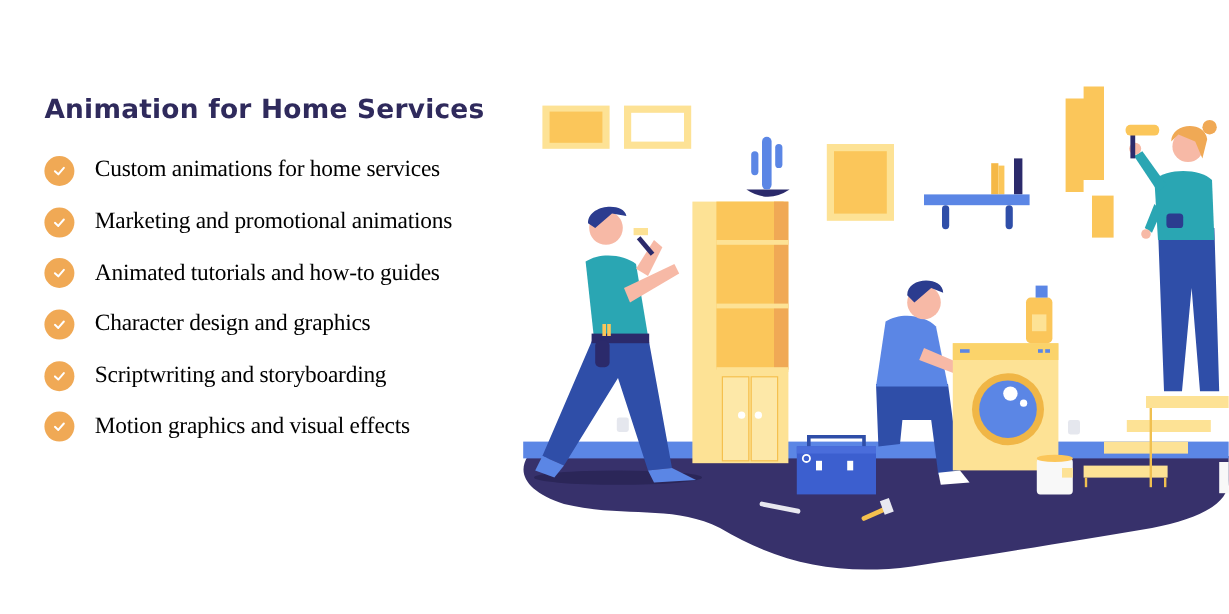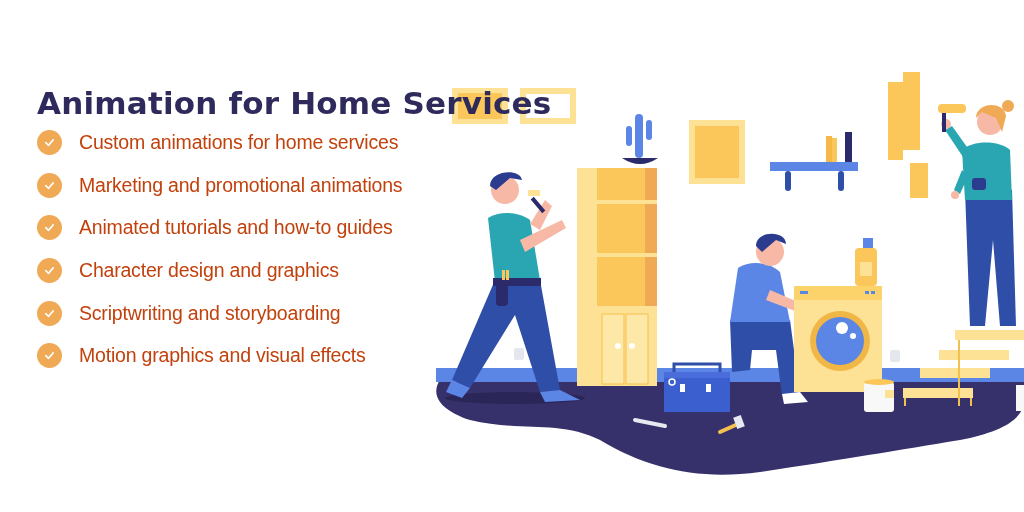--- a/index.html
+++ b/index.html
@@ -1,22 +1,22 @@
 <!DOCTYPE html>
 <html><head>
 <meta charset="utf-8">
 <style>
   html, body { margin:0; padding:0; }
   body { width:1024px; height:512px; background:#ffffff; position:relative; overflow:hidden; font-family:"Liberation Sans", "DejaVu Sans", sans-serif; }
-  .title { position:absolute; left:37px; top:64px; font-size:31px; font-weight:700; color:#2f2a5c; letter-spacing:0.2px; white-space:nowrap; z-index:3; font-family:"DejaVu Sans", sans-serif; }
+  .title { position:absolute; left:37px; top:64px; font-size:22px; font-weight:700; color:#2f2a5c; letter-spacing:0.2px; white-space:nowrap; z-index:3; font-family:"DejaVu Sans", sans-serif; }
   .features { position:absolute; left:37px; top:121px; margin:0; padding:0; list-style:none; z-index:3; }
   .feature { height:42.7px; display:flex; align-items:center; }
   .check { width:25px; height:25px; border-radius:50%; background:#f0a955; display:flex; align-items:center; justify-content:center; flex:0 0 auto; }
   .check svg { width:13px; height:13px; }
-  .feature-text { margin-left:17px; font-size:19.5px; color:#c2410c; white-space:nowrap; font-family:Liberation Sans, sans-serif; font-weight:300; letter-spacing:-0.2px; }
+  .feature-text { margin-left:17px; font-size:19.5px; color:#000000; white-space:nowrap; font-family:Liberation Serif, serif; font-weight:300; letter-spacing:-0.2px; }
   .illustration { position:absolute; left:0; top:0; width:1024px; height:512px; z-index:1; }
 </style>
 </head>
 <body>
 
 <svg class="illustration" viewBox="0 0 1024 512" xmlns="http://www.w3.org/2000/svg">
 
   <g>
     <rect x="452" y="88" width="56" height="36" fill="#fde295"></rect>
     <rect x="458" y="93" width="44" height="26" fill="#fbc65a"></rect>

